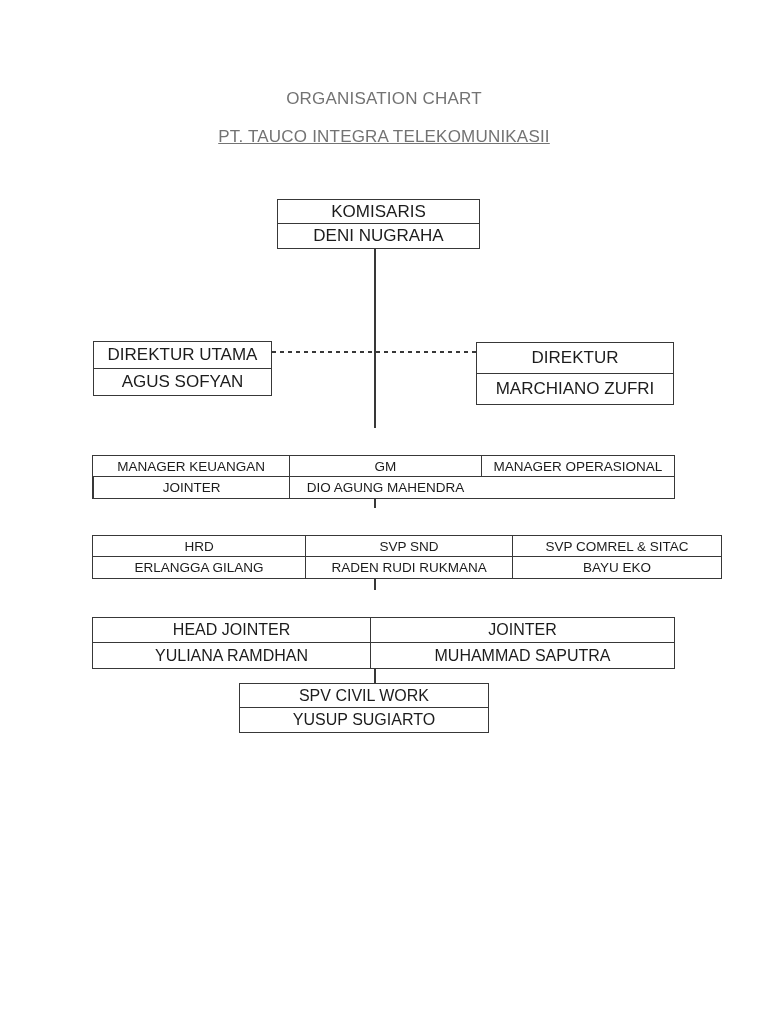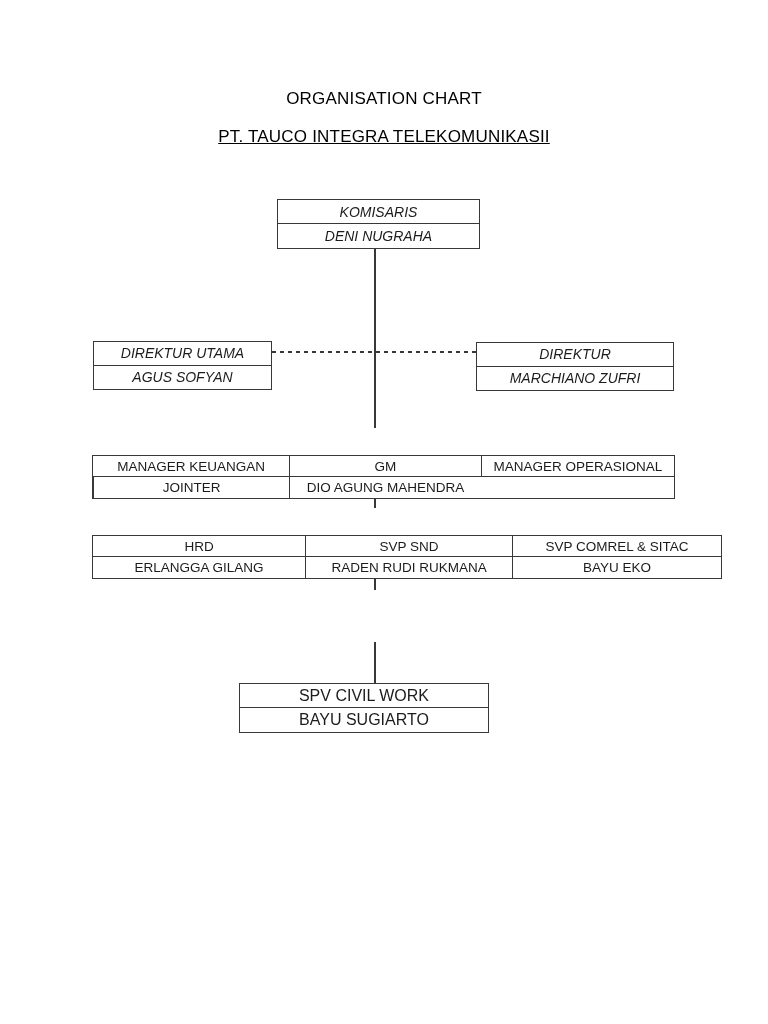--- a/index.html
+++ b/index.html
@@ -16,21 +16,21 @@
     color: #1c1c1c;
     overflow: hidden;
   }
   .doc-title, .doc-subtitle {
     position: absolute;
     left: 0;
     width: 768px;
     text-align: center;
     font-size: 17px;
     line-height: 20px;
-    color: #000000;
+    color: #737373;
     letter-spacing: 0.2px;
   }
   .doc-title    { top: 89px; }
   .doc-subtitle { top: 127px; text-decoration: underline; }
 
   
   .node {
     position: absolute;
     box-sizing: border-box;
     border: 1.5px solid #383838;
@@ -61,21 +61,21 @@
     align-items: center;
     justify-content: center;
     white-space: nowrap;
     overflow: hidden;
     box-sizing: border-box;
   }
   .node-row .cell.role   { border-bottom: 1.5px solid #383838; }
   .node-row .cell.col-mid,
   .node-row .cell.col-right { border-left: 1.5px solid #383838; }
 
-  .fs-big   { font-size: 14px; font-style: italic; }
+  .fs-big   { font-size: 17px; }
   .fs-mid   { font-size: 16px; }
   .fs-small { font-size: 13.5px; }
 
   .vline {
     position: absolute;
     width: 2px;
     background: #383838;
   }
   .dashline {
     position: absolute;
@@ -95,26 +95,26 @@
   <div class="vline" style="left:374px; top:472px; height:36px;"></div>
   <div class="vline" style="left:374px; top:552px; height:38px;"></div>
   <div class="vline" style="left:374px; top:642px; height:41px;"></div>
   <div class="dashline" style="left:272px; top:351px; width:204px;"></div>
 
   <div class="node fs-big" style="left:277px; top:199px; width:203px; height:50px;">
     <div class="cell role">KOMISARIS</div>
     <div class="cell person">DENI NUGRAHA</div>
   </div>
 
-  <div class="node fs-big" style="left:93px; top:341px; width:179px; height:49px;">
+  <div class="node fs-big" style="left:93px; top:341px; width:179px; height:55px;">
     <div class="cell role">DIREKTUR UTAMA</div>
     <div class="cell person">AGUS SOFYAN</div>
   </div>
 
-  <div class="node fs-big" style="left:476px; top:342px; width:198px; height:49px;">
+  <div class="node fs-big" style="left:476px; top:342px; width:198px; height:63px;">
     <div class="cell role">DIREKTUR</div>
     <div class="cell person">MARCHIANO ZUFRI</div>
   </div>
 
   <div class="node-row fs-small" style="left:92px; top:428px; width:583px; height:44px; grid-template-columns:197fr 192fr 194fr; grid-template-rows:1fr 1fr;">
     <div class="cell role">MANAGER KEUANGAN</div>
     <div class="cell role col-mid">GM</div>
     <div class="cell role col-right">MANAGER OPERASIONAL</div>
     <div class="cell person col-mid">JOINTER</div>
     <div class="cell person col-right">DIO AGUNG MAHENDRA</div>
@@ -122,19 +122,25 @@
 
   <div class="node-row fs-small" style="left:92px; top:508px; width:630px; height:44px; grid-template-columns:197fr 192fr 194fr; grid-template-rows:1fr 1fr;">
     <div class="cell role">HRD</div>
     <div class="cell role col-mid">SVP SND</div>
     <div class="cell role col-right">SVP COMREL &amp; SITAC</div>
     <div class="cell person">ERLANGGA GILANG</div>
     <div class="cell person col-mid">RADEN RUDI RUKMANA</div>
     <div class="cell person col-right">BAYU EKO</div>
   </div>
 
+  <div class="node-row fs-mid" style="left:92px; top:590px; width:583px; height:52px; grid-template-columns:278fr 305fr; grid-template-rows:1fr 1fr;">
+    <div class="cell role">HEAD JOINTER</div>
+    <div class="cell role col-mid">JOINTER</div>
+    <div class="cell person">YULIANA RAMDHAN</div>
+    <div class="cell person col-mid">MUHAMMAD SAPUTRA</div>
+  </div>
 
   <div class="node fs-mid" style="left:239px; top:683px; width:250px; height:50px;">
     <div class="cell role">SPV CIVIL WORK</div>
-    <div class="cell person">BAYU SUGIARTO</div>
+    <div class="cell person">YUSUP SUGIARTO</div>
   </div>
 
 </div>
 
 </body></html>

